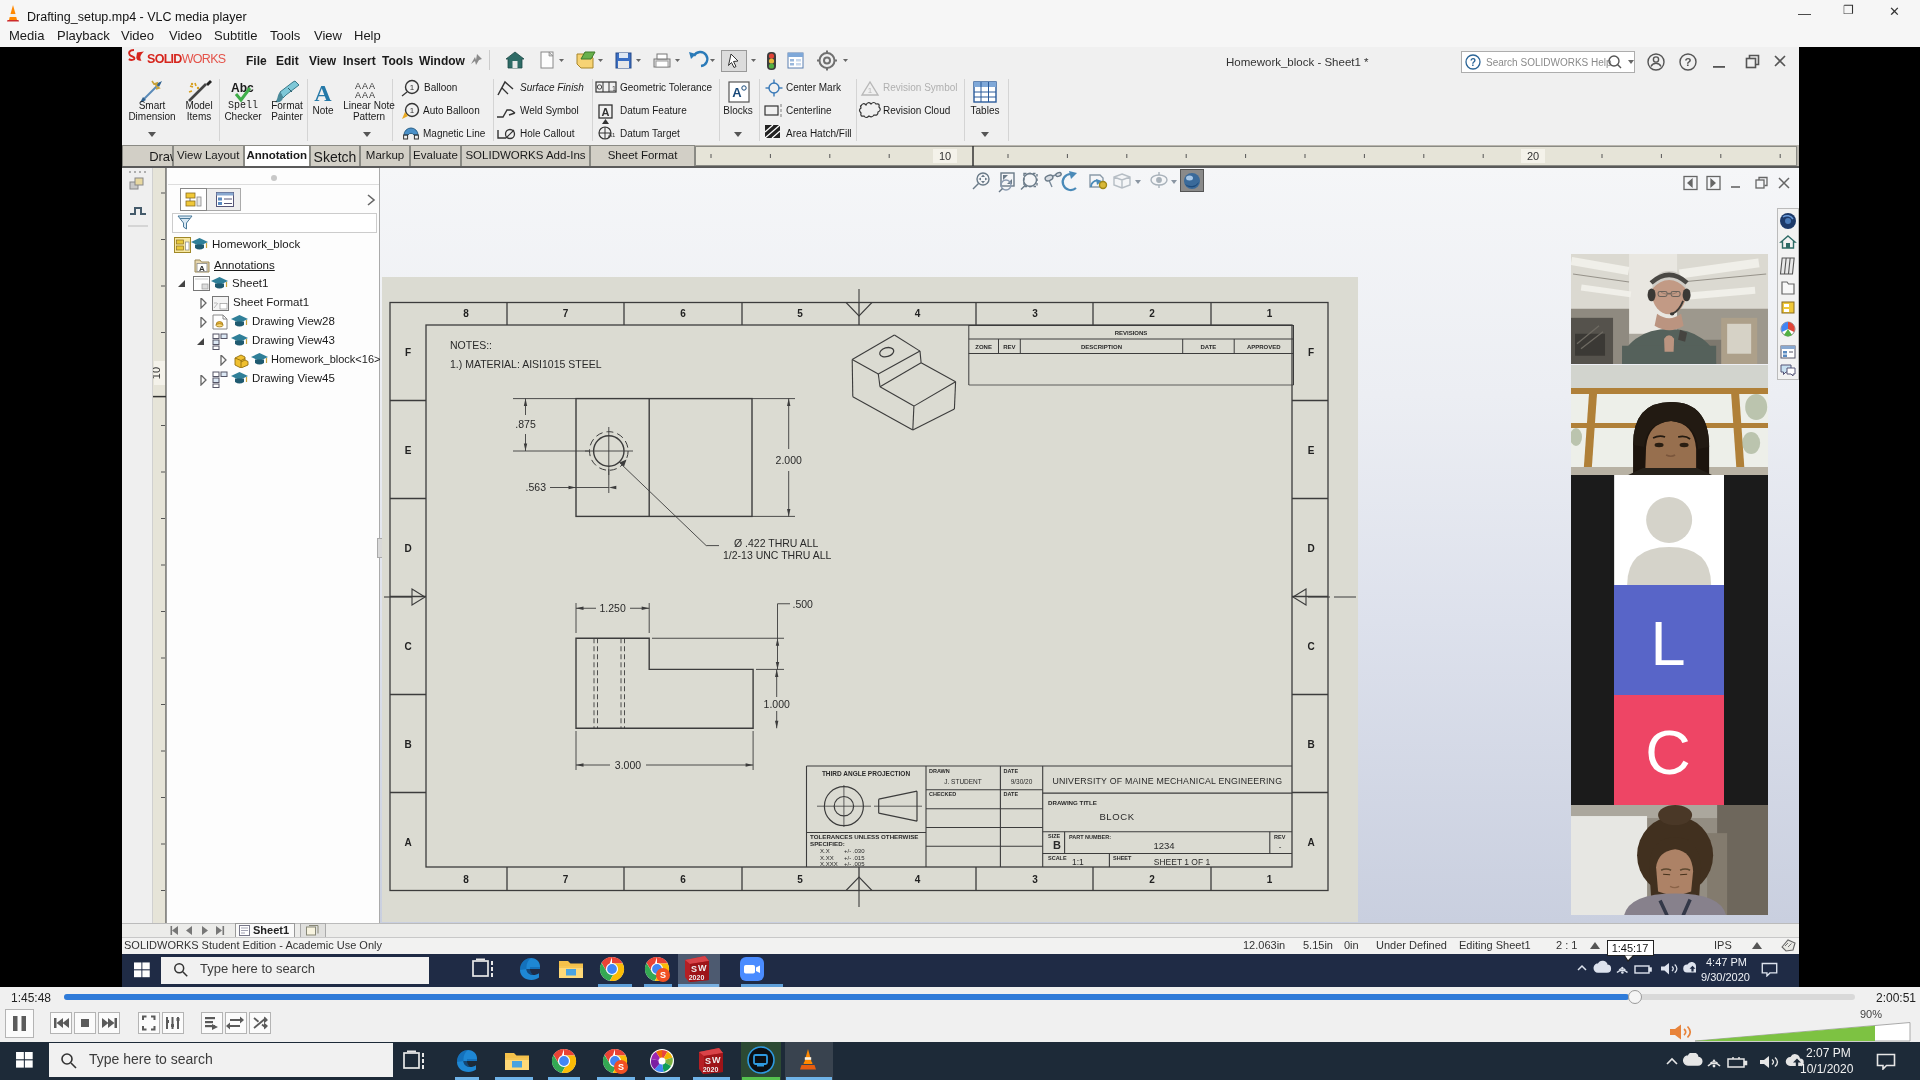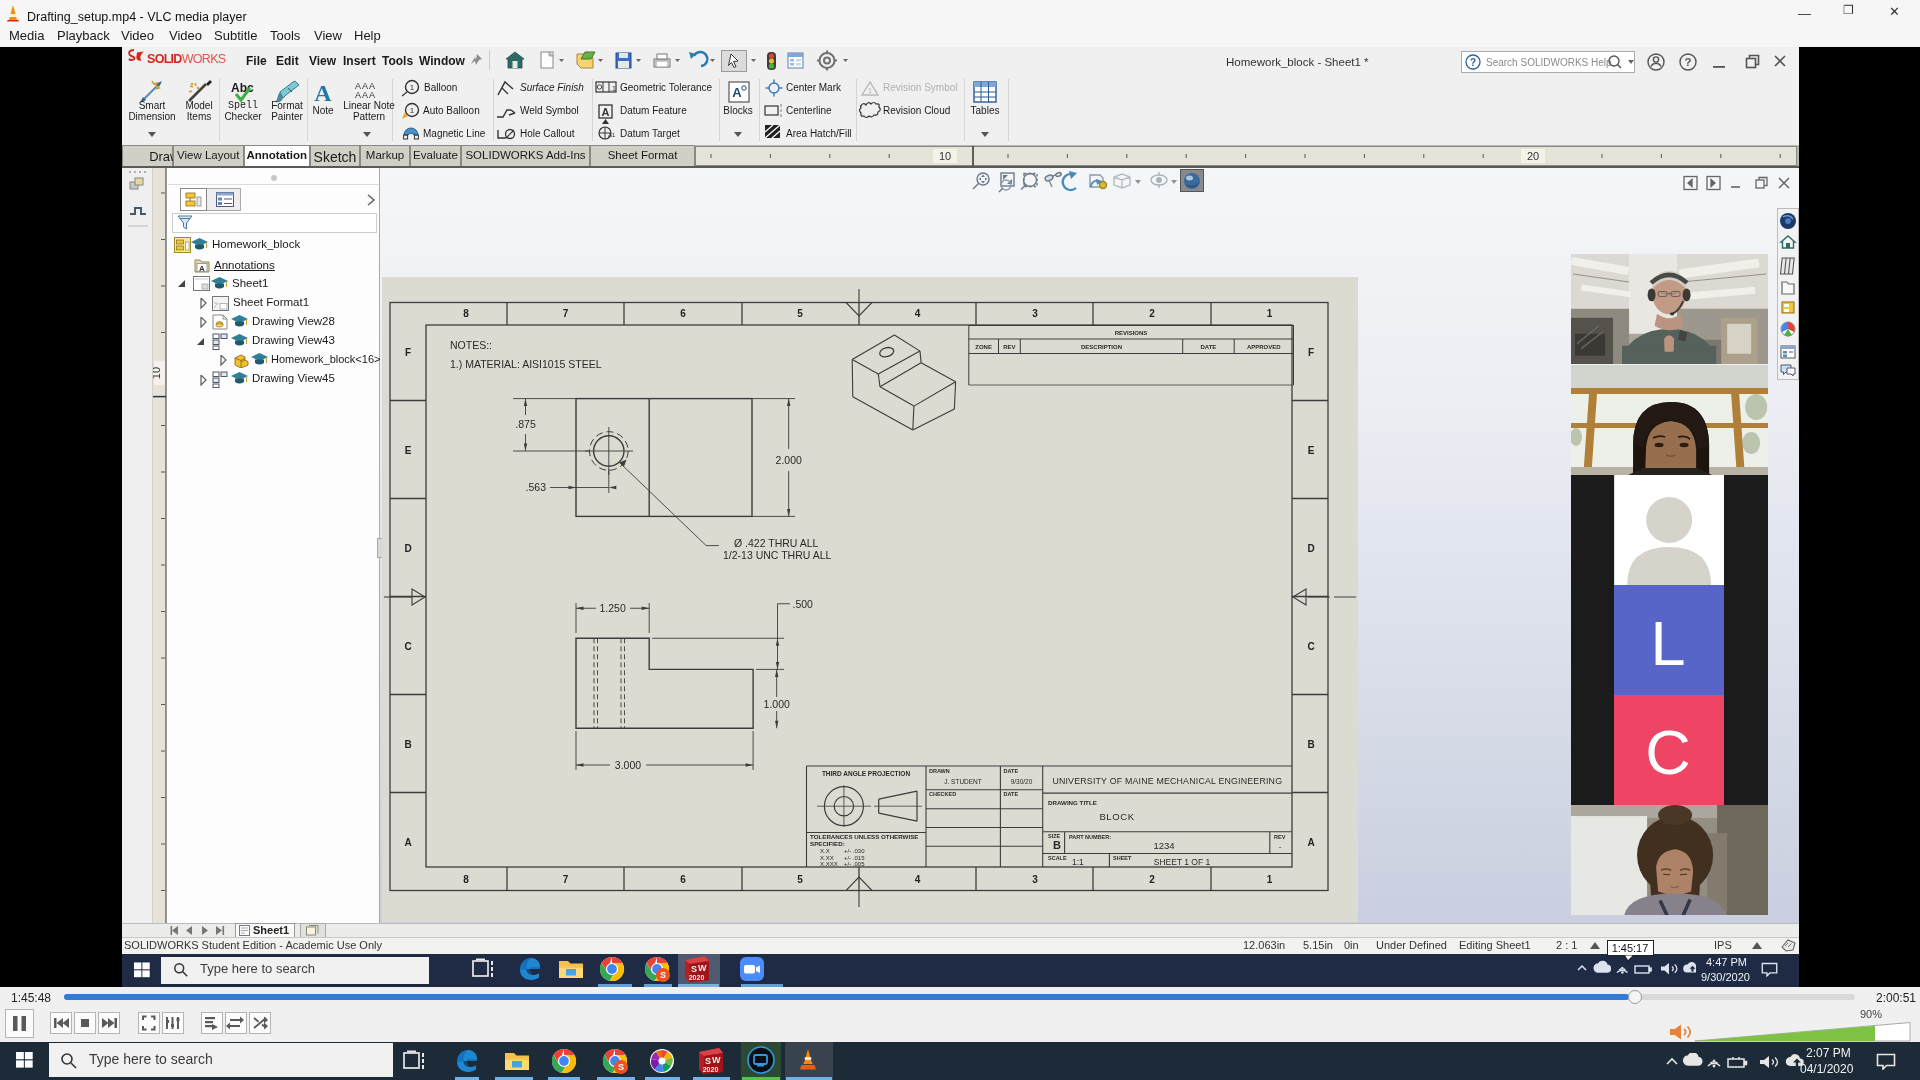--- a/index.html
+++ b/index.html
@@ -203,21 +203,21 @@
 <g fill="#e6e6e6">
         <polygon points="96,7 100,7 105,3 105,15 100,11 96,11"></polygon>
       </g>
 <g stroke="#e6e6e6" stroke-width="1.4" fill="none">
         <path d="M108 6.5 q3 2.5 0 5 M111 4.5 q5 4.5 0 9"></path>
       </g>
 <path d="M126 13 a4.5 4.5 0 0 1 0.5 -9 a5 5 0 0 1 9.5 1.5 a3.5 3.5 0 0 1 0 7.5 Z" fill="#e6e6e6"></path>
 <polygon points="129,9.5 133,5.5 137,9.5 134.2,9.5 134.2,13 131.8,13 131.8,9.5" fill="#1d2a38"></polygon>
 </svg>
 <div class="t" style="left:1806px;top:1046px;font-size:12px;color:#f2f2f2;">2:07 PM</div>
-<div class="t" style="left:1800px;top:1062px;font-size:12px;color:#f2f2f2;">04/1/2020</div>
+<div class="t" style="left:1800px;top:1062px;font-size:12px;color:#f2f2f2;">10/1/2020</div>
 <svg class="abs" style="left:1876px;top:1053px" width="20" height="17" viewBox="0 0 20 17">
 <path d="M1.5 1.5 h17 v11 h-8 l-3.5 3.5 v-3.5 h-5.5 Z" fill="none" stroke="#e6e6e6" stroke-width="1.6"></path>
 </svg>
 
 <div class="abs" style="left:122px;top:954px;width:1677px;height:33px;background:#1f2b45;"></div>
 <svg class="abs" style="left:134px;top:962px" width="16" height="16" viewBox="0 0 18 17">
  <g fill="#fefefe">
         <rect x="0" y="0" width="8.3" height="7.7"></rect>
         <rect x="9.4" y="0" width="8.3" height="7.7"></rect>
         <rect x="0" y="8.9" width="8.3" height="7.7"></rect>

